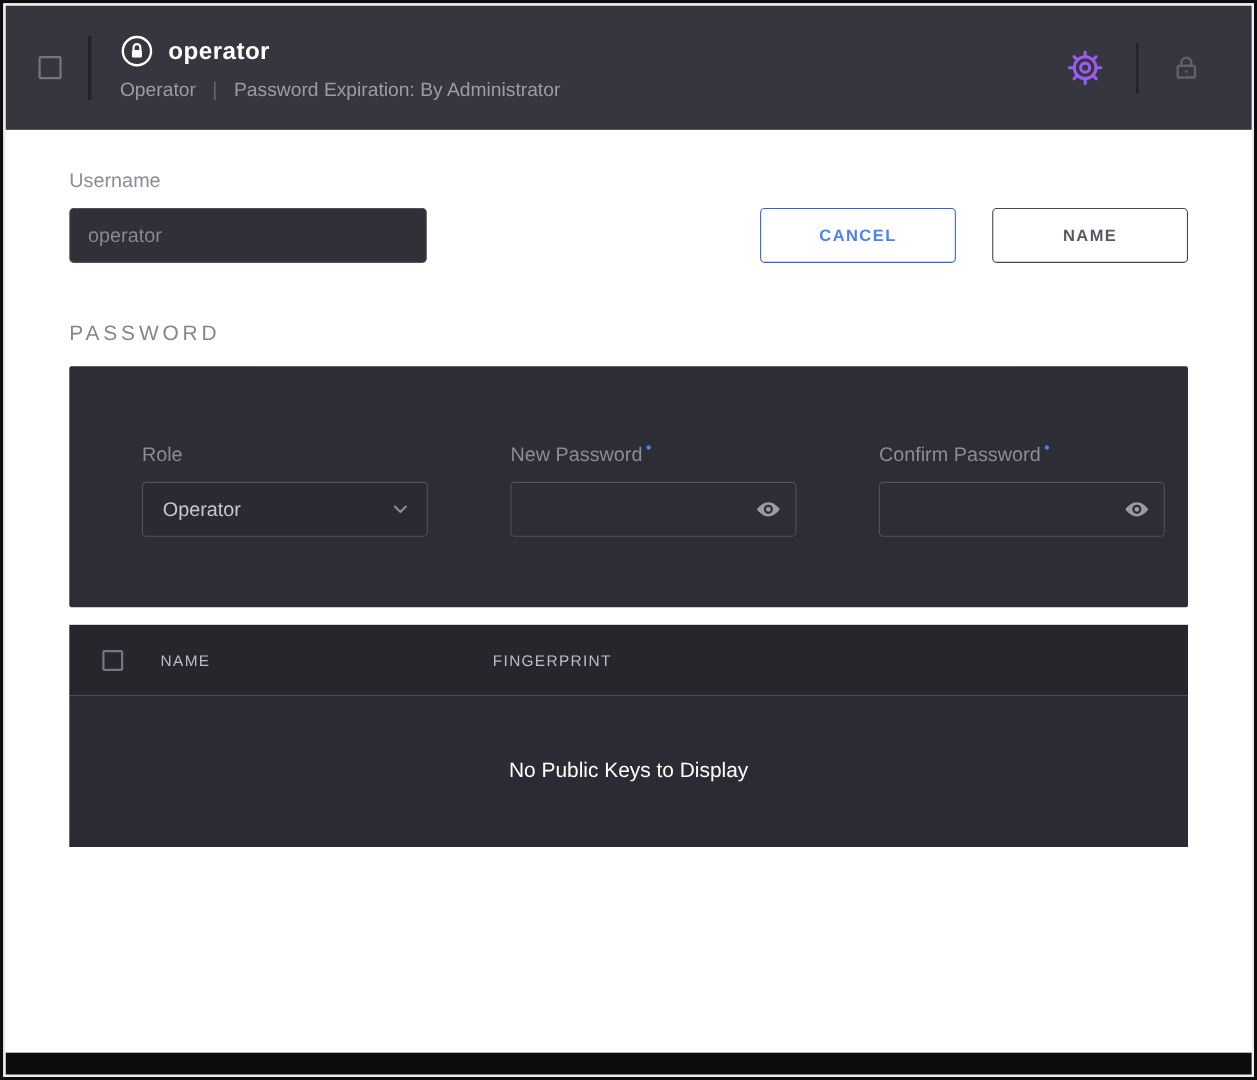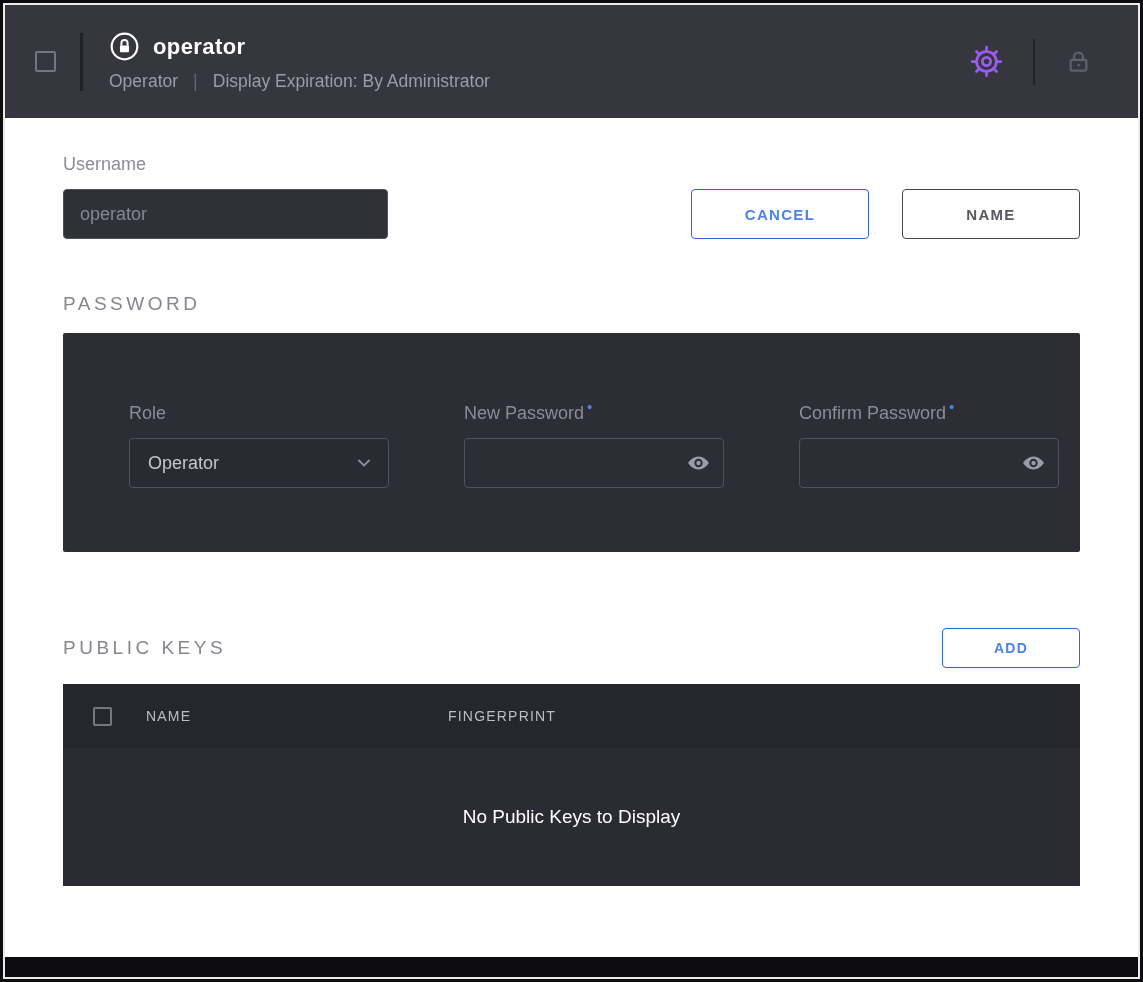--- a/index.html
+++ b/index.html
@@ -199,21 +199,21 @@
             <circle cx="15" cy="15" r="12.4" fill="none" stroke="#ffffff" stroke-width="2.1"></circle>
             <path d="M12 14.2 v-2.4 a3 3 0 0 1 6 0 v2.4" fill="none" stroke="#ffffff" stroke-width="1.9"></path>
             <rect x="10.6" y="14" width="8.8" height="6.6" rx="1" fill="#ffffff"></rect>
           </svg>
         </span>
         <span class="page-title">operator</span>
       </div>
       <div class="subrow">
         <span>Operator</span>
         <span class="pipe">|</span>
-        <span>Display Expiration: By Administrator</span>
+        <span>Password Expiration: By Administrator</span>
       </div>
     </div>
 
     <div class="spacer"></div>
 
     <button class="iconbtn" title="Settings">
       <span style="display:flex;">
         <svg viewBox="0 0 24 24" width="33" height="33" stroke="#9a5cf0" stroke-width="2" fill="none" stroke-linecap="round">
           <circle cx="12" cy="12" r="3"></circle>
           <circle cx="12" cy="12" r="7.2"></circle>
@@ -294,24 +294,20 @@
                 <path d="M12 5.8C7 5.8 3.2 10.1 2 12c1.2 1.9 5 6.2 10 6.2s8.8-4.3 10-6.2c-1.2-1.9-5-6.2-10-6.2zm0 10.2a4 4 0 1 1 0-8 4 4 0 0 1 0 8z"></path>
                 <circle cx="12" cy="12" r="2.1"></circle>
               </svg>
             </span>
           </div>
         </div>
 
       </div>
     </section>
 
-    <div class="pk-header">
-      <h2 class="section-heading">PUBLIC KEYS</h2>
-      <button class="btn btn-outline-blue btn-add">ADD</button>
-    </div>
 
     <div class="table">
       <div class="thead">
         <div class="checkbox-sm"></div>
         <div class="th th-name">NAME</div>
         <div class="th th-fp">FINGERPRINT</div>
       </div>
       <div class="tbody-empty">No Public Keys to Display</div>
     </div>
 

